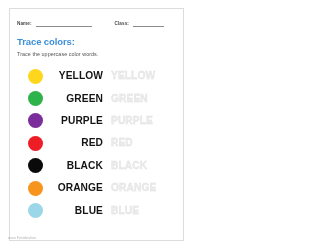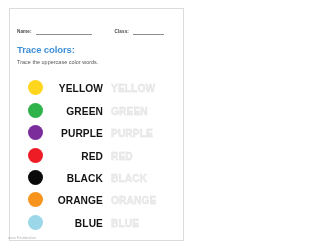--- a/index.html
+++ b/index.html
@@ -29,21 +29,21 @@
     border: 1px solid #dcdcdc;
     background: #ffffff;
   }
 
   #content {
     position: absolute;
     left: 9px;
     top: 8px;
     width: 175px;
     height: 233px;
-    padding: 16px 8px 0 8px;
+    padding: 8px 8px 0 8px;
   }
 
   
   .meta-row {
     display: flex;
     align-items: flex-end;
     gap: 4px;
     height: 10px;
     margin-top: 1px;
   }
@@ -81,21 +81,21 @@
   }
 
   
   #rows {
     margin-top: 7px;
     display: flex;
     flex-direction: column;
   }
   .color-row {
     display: flex;
-    align-items: flex-end;
+    align-items: center;
     height: 22.4px;
   }
   .swatch {
     width: 15px;
     height: 15px;
     border-radius: 50%;
     flex: 0 0 auto;
     margin-left: 11px;
   }
   .word-solid {

